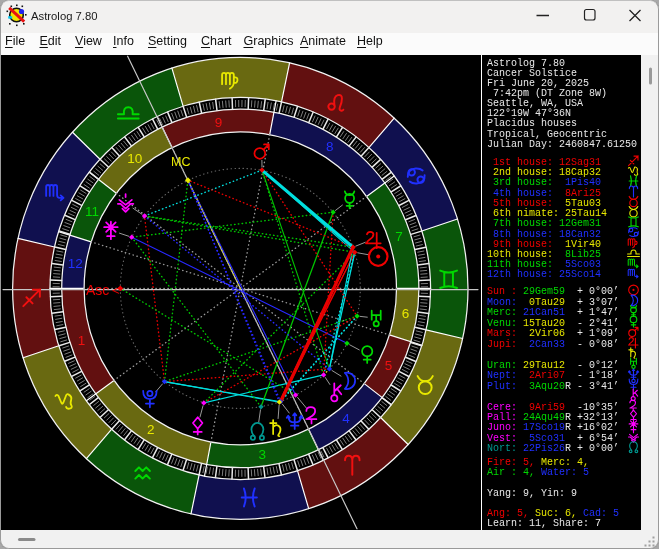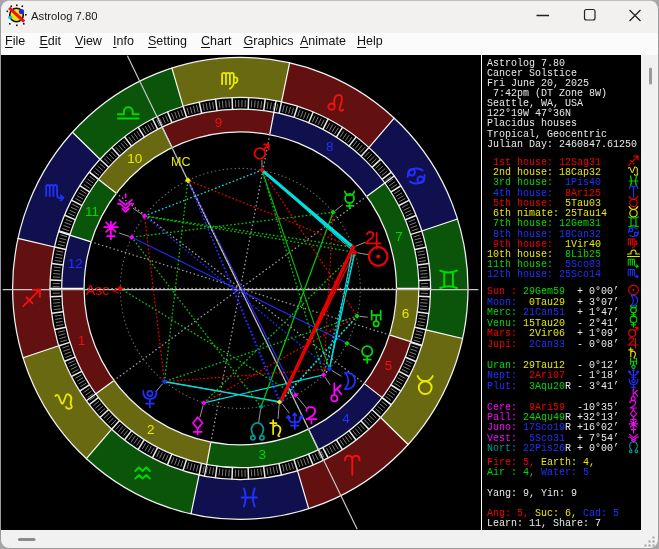--- a/index.html
+++ b/index.html
@@ -61,23 +61,23 @@
 <div class="pl" style="top:307.2px"><span style="color:#00d800">Merc:</span><span style="color:#2030ff"> 21Can51</span><span style="color:#e8e8e8"> </span><span style="color:#e8e8e8"> + 1°47’</span></div>
 <div class="pl" style="top:317.7px"><span style="color:#00d800">Venu:</span><span style="color:#e8e800"> 15Tau20</span><span style="color:#e8e8e8"> </span><span style="color:#e8e8e8"> - 2°41’</span></div>
 <div class="pl" style="top:328.2px"><span style="color:#f00000">Mars:</span><span style="color:#e8e800">  2Vir06</span><span style="color:#e8e8e8"> </span><span style="color:#e8e8e8"> + 1°09’</span></div>
 <div class="pl" style="top:338.6px"><span style="color:#f00000">Jupi:</span><span style="color:#2030ff">  2Can33</span><span style="color:#e8e8e8"> </span><span style="color:#e8e8e8"> - 0°08’</span></div>
 <div class="pl" style="top:359.6px"><span style="color:#00d800">Uran:</span><span style="color:#e8e800"> 29Tau12</span><span style="color:#e8e8e8"> </span><span style="color:#e8e8e8"> - 0°12’</span></div>
 <div class="pl" style="top:370.1px"><span style="color:#2030ff">Nept:</span><span style="color:#f00000">  2Ari07</span><span style="color:#e8e8e8"> </span><span style="color:#e8e8e8"> - 1°18’</span></div>
 <div class="pl" style="top:380.5px"><span style="color:#2030ff">Plut:</span><span style="color:#00d800">  3Aqu20</span><span style="color:#e8e8e8">R</span><span style="color:#e8e8e8"> - 3°41’</span></div>
 <div class="pl" style="top:401.5px"><span style="color:#ff00ff">Cere:</span><span style="color:#f00000">  9Ari59</span><span style="color:#e8e8e8"> </span><span style="color:#e8e8e8"> -10°35’</span></div>
 <div class="pl" style="top:411.9px"><span style="color:#ff00ff">Pall:</span><span style="color:#00d800"> 24Aqu49</span><span style="color:#e8e8e8">R</span><span style="color:#e8e8e8"> +32°13’</span></div>
 <div class="pl" style="top:422.4px"><span style="color:#ff00ff">Juno:</span><span style="color:#2030ff"> 17Sco19</span><span style="color:#e8e8e8">R</span><span style="color:#e8e8e8"> +16°02’</span></div>
-<div class="pl" style="top:432.9px"><span style="color:#ff00ff">Vest:</span><span style="color:#2030ff">  5Sco31</span><span style="color:#e8e8e8"> </span><span style="color:#e8e8e8"> + 7°54’</span></div>
+<div class="pl" style="top:432.9px"><span style="color:#ff00ff">Vest:</span><span style="color:#2030ff">  5Sco31</span><span style="color:#e8e8e8"> </span><span style="color:#e8e8e8"> + 6°54’</span></div>
 <div class="pl" style="top:443.3px"><span style="color:#009890">Nort:</span><span style="color:#2030ff"> 22Pis26</span><span style="color:#e8e8e8">R</span><span style="color:#e8e8e8"> + 0°00’</span></div>
-<div class="pl" style="top:457.2px"><span style="color:#f00000">Fire: 5, </span><span style="color:#e8e800">Earth: 4,</span></div>
+<div class="pl" style="top:457.2px"><span style="color:#f00000">Fire: 5, </span><span style="color:#e8e800">Merc: 4,</span></div>
 <div class="pl" style="top:467.4px"><span style="color:#00d800">Air : 4, </span><span style="color:#2030ff">Water: 5</span></div>
 <div class="pl" style="top:487.7px"><span style="color:#e8e8e8">Yang: 9, Yin: 9</span></div>
 <div class="pl" style="top:508.1px"><span style="color:#f00000">Ang: 5, </span><span style="color:#e8e800">Suc: 6, </span><span style="color:#2030ff">Cad: 5</span></div>
 <div class="pl" style="top:518.2px"><span style="color:#e8e8e8">Learn: 11, Share: 7</span></div>
 <svg width="659" height="549" viewBox="0 0 659 549">
 <defs>
 <g id="gsun" fill="none" stroke-width="1.4">
           <circle cx="8" cy="8" r="6"></circle>
           <circle cx="8" cy="8" r="1.3" stroke="none" fill="currentColor"></circle>
         </g>

